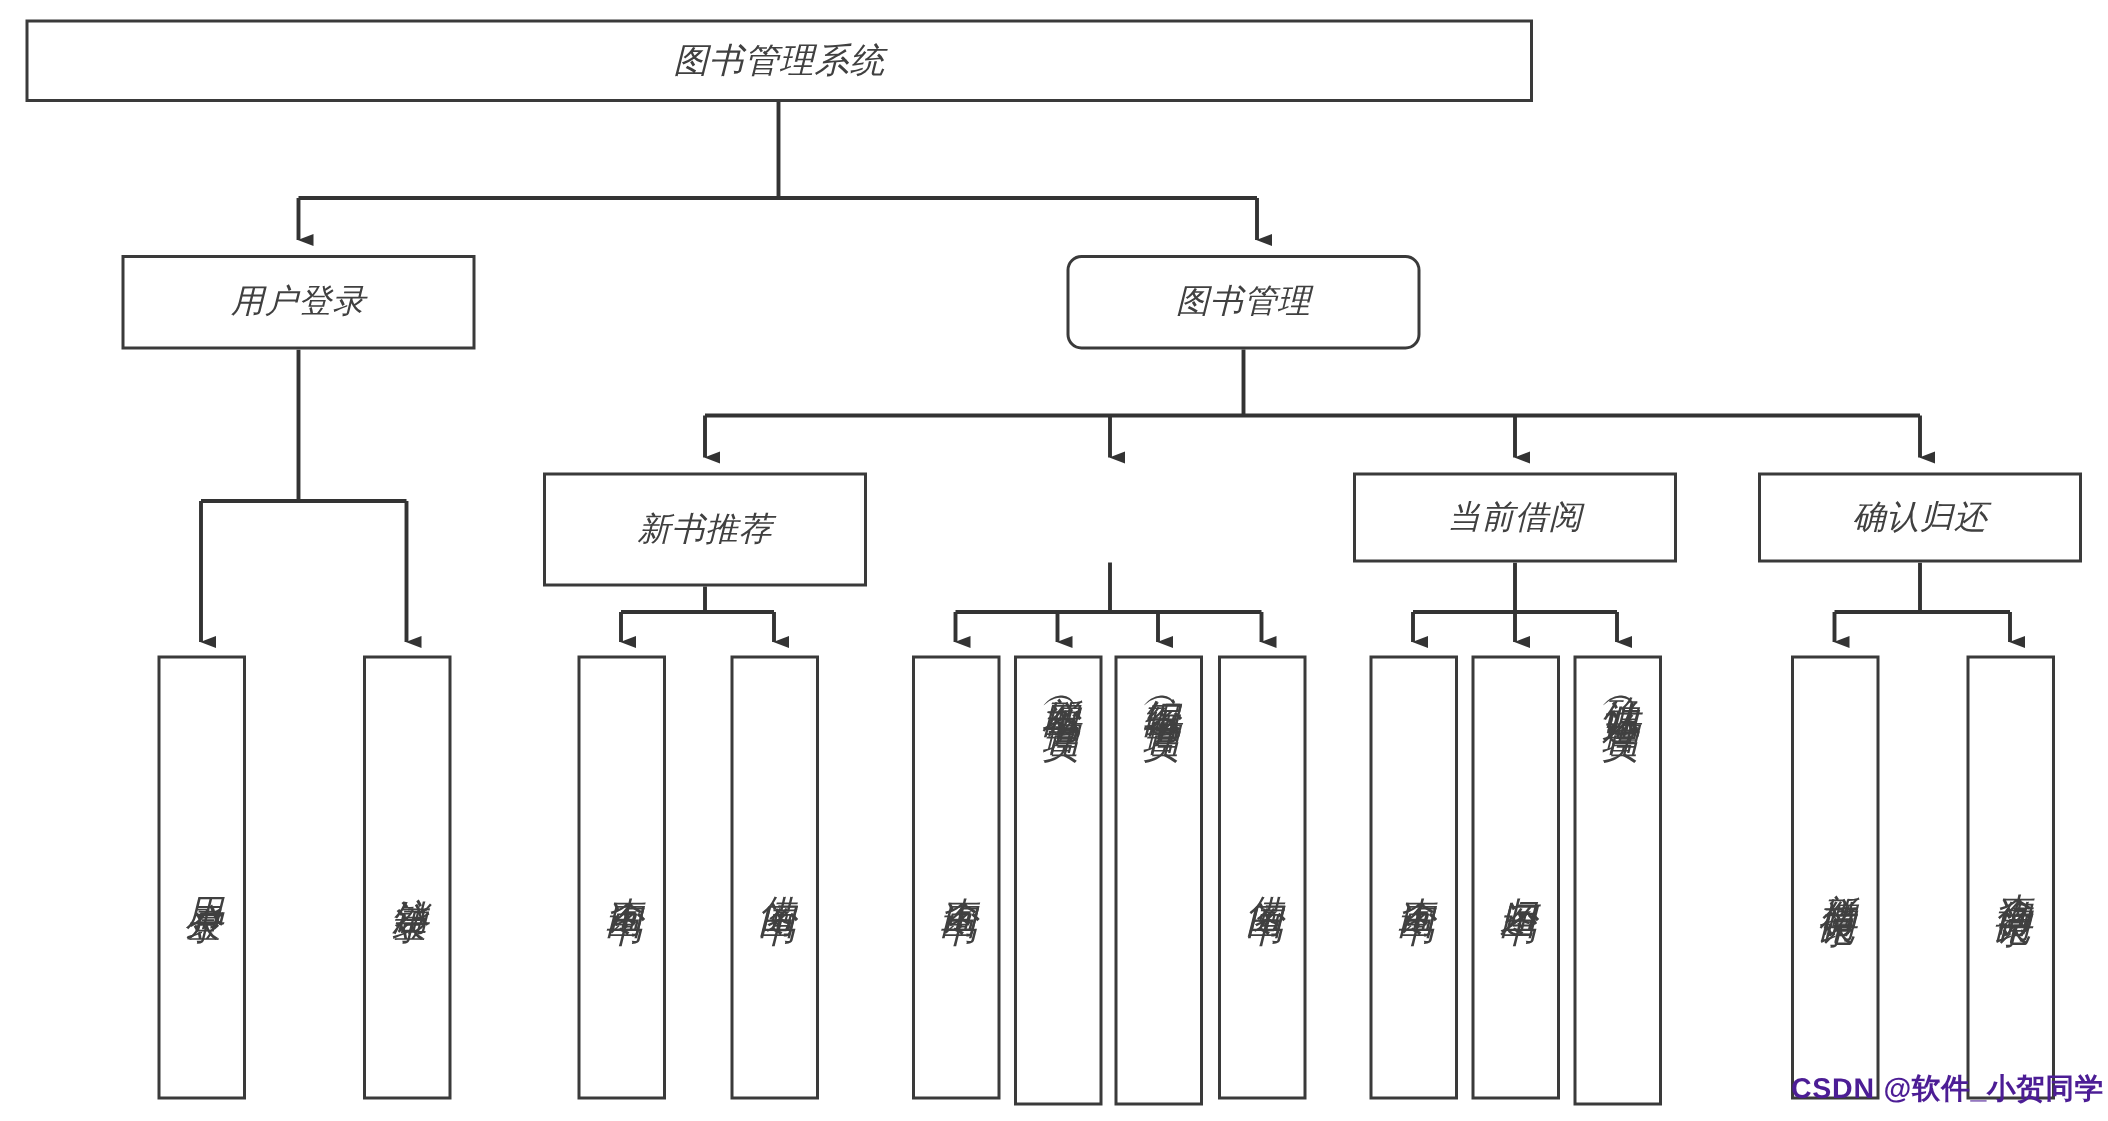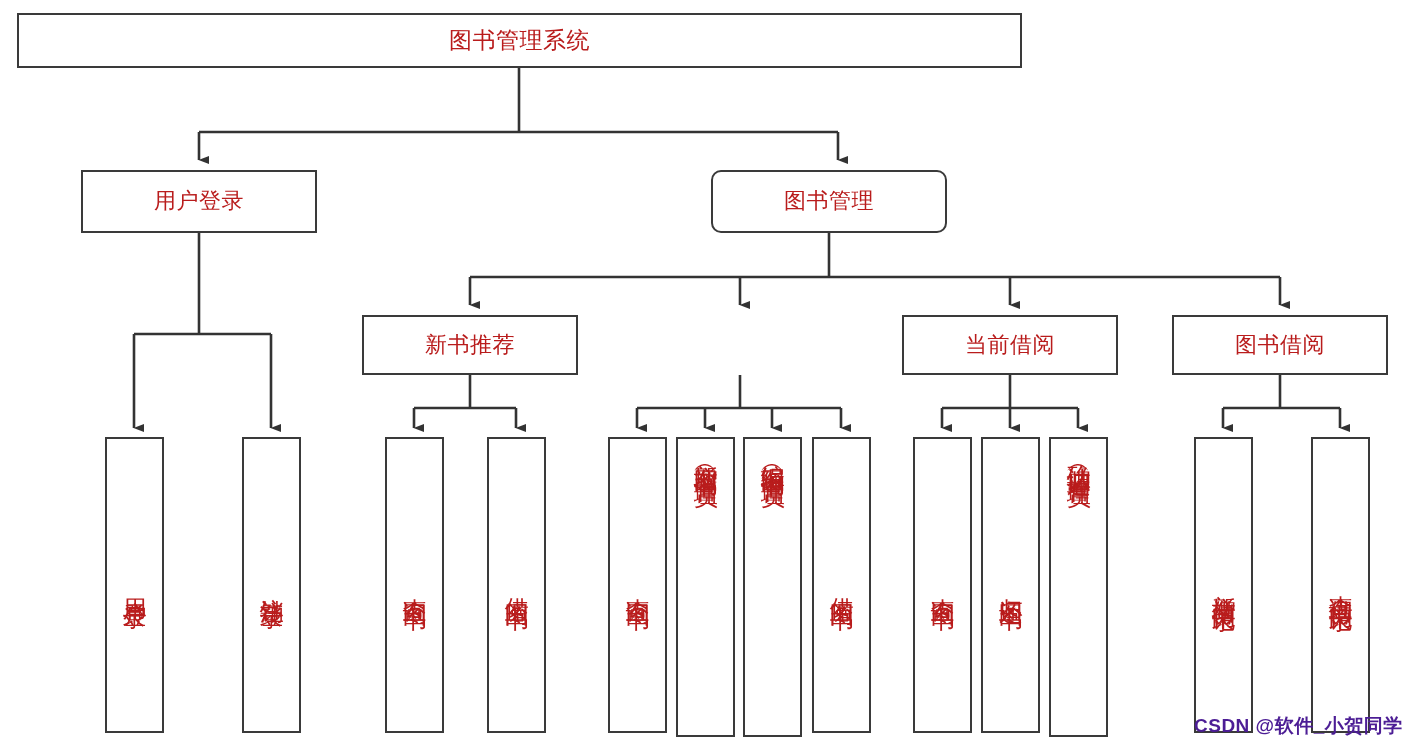--- a/index.html
+++ b/index.html
@@ -32,22 +32,23 @@
     box-sizing: border-box;
     background: #ffffff;
     border: 2px solid #3a3a3a;
     display: flex;
     align-items: center;
     justify-content: center;
     text-align: center;
   }
   .node .label {
     display: block;
-    color: #b91c1c;
+    color: #404040;
     letter-spacing: 0.5px;
+    font-style: italic;
   }
   
   .node.h .label {
     writing-mode: horizontal-tb;
     font-size: 22px;
     line-height: 1.2;
   }
   .node.root .label {
     font-size: 23px;
   }
@@ -139,28 +140,28 @@
     <span class="label">图书管理系统</span>
   </div>
 
   <div class="node h" style="left:81px; top:170px; width:236px; height:63px;">
     <span class="label">用户登录</span>
   </div>
   <div class="node h" style="left:711px; top:170px; width:236px; height:63px;border-radius:10px;">
     <span class="label">图书管理</span>
   </div>
 
-  <div class="node h" style="left:362px; top:315px; width:216px; height:60px;">
+  <div class="node h" style="left:362px; top:315px; width:216px; height:76px;">
     <span class="label">新书推荐</span>
   </div>
   <div class="node h" style="left:902px; top:315px; width:216px; height:60px;">
     <span class="label">当前借阅</span>
   </div>
   <div class="node h" style="left:1172px; top:315px; width:216px; height:60px;">
-    <span class="label">图书借阅</span>
+    <span class="label">确认归还</span>
   </div>
 
   <div class="node v mid" style="left:105px; top:437px; width:59px; height:296px;">
     <span class="label">用户登录</span>
   </div>
   <div class="node v mid" style="left:242px; top:437px; width:59px; height:296px;">
     <span class="label">注销登录</span>
   </div>
 
   <div class="node v mid" style="left:385px; top:437px; width:59px; height:296px;">

